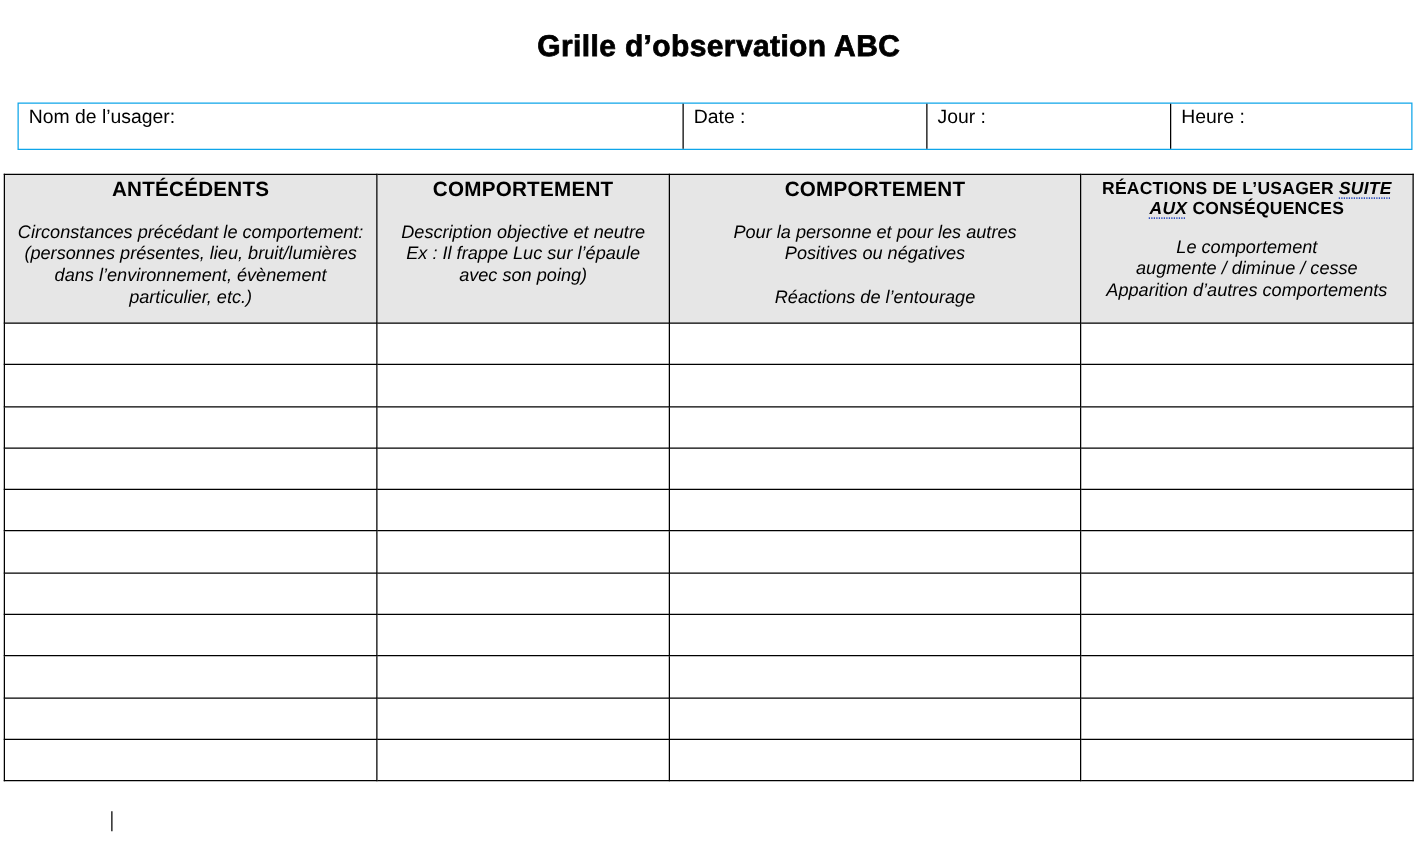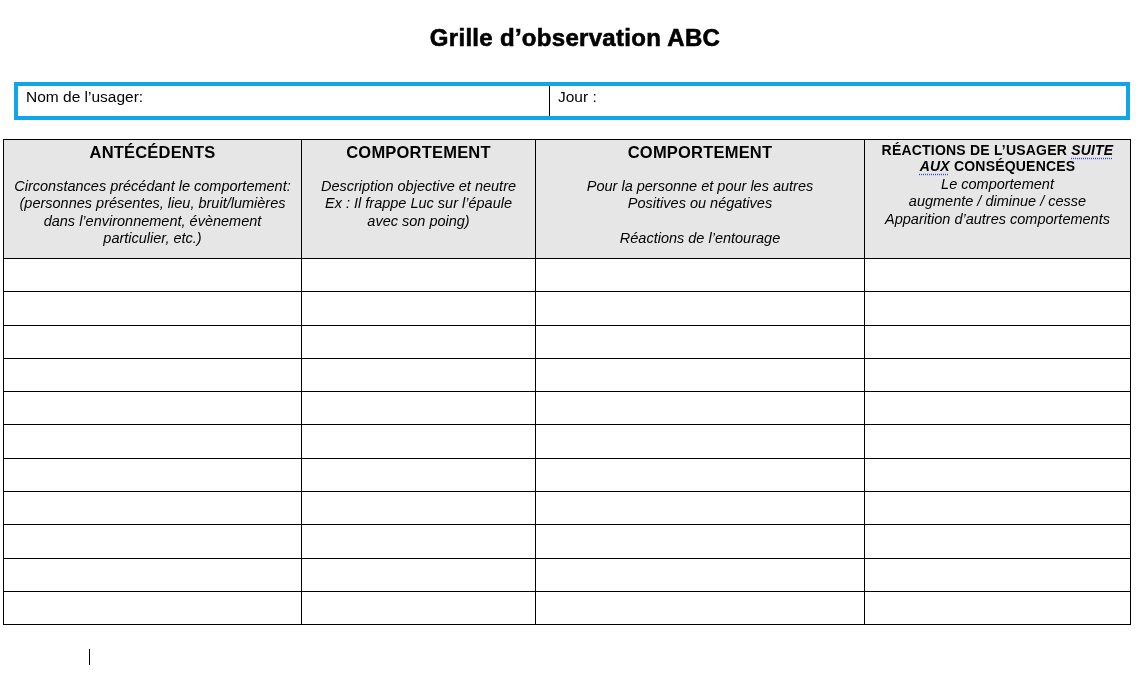--- a/index.html
+++ b/index.html
@@ -27,21 +27,21 @@
       letter-spacing: 0.3px;
       -webkit-text-stroke: 0.6px #000;
     }
     
     .info {
       position: absolute;
       left: 14px;
       top: 82px;
       width: 1116px;
       height: 38px;
-      border: 4px solid #0ea5e9;
+      border: 1px solid #0ea5e9;
       box-sizing: border-box;
       display: flex;
     }
     .info-cell {
       height: 100%;
       box-sizing: border-box;
       border-right: 1px solid #000;
       font-size: 15.5px;
       padding: 2px 0 0 8px;
       line-height: 18px;
@@ -91,21 +91,21 @@
       margin-top: 2px;
     }
     .h-desc {
       display: block;
       font-style: italic;
       font-size: 14.5px;
       line-height: 17.3px;
       margin-top: 16px;
       white-space: pre-line;
     }
-    .h-desc.d { margin-top: 2px; font-size: 14.5px; }
+    .h-desc.d { margin-top: 16px; font-size: 14.5px; }
     .spell {
       text-decoration: underline dotted #3050c0;
       text-underline-offset: 3px;
       font-style: italic;
     }
     .grid td { height: 33.3px; box-sizing: border-box; }
     .cursor {
       position: absolute;
       left: 89px;
       top: 649px;
@@ -114,21 +114,23 @@
       background: #000;
     }
   </style>
 </head>
 <body>
 
 <div class="title">Grille d’observation ABC</div>
 
 <div class="info">
   <div class="info-cell name">Nom de l’usager:</div>
+  <div class="info-cell date">Date :</div>
   <div class="info-cell day">Jour :</div>
+  <div class="info-cell hour">Heure :</div>
 </div>
 
 <table class="grid">
   <colgroup>
     <col class="col-a">
       <col class="col-b">
       <col class="col-c">
       <col class="col-d">
   </colgroup>
   <thead>

